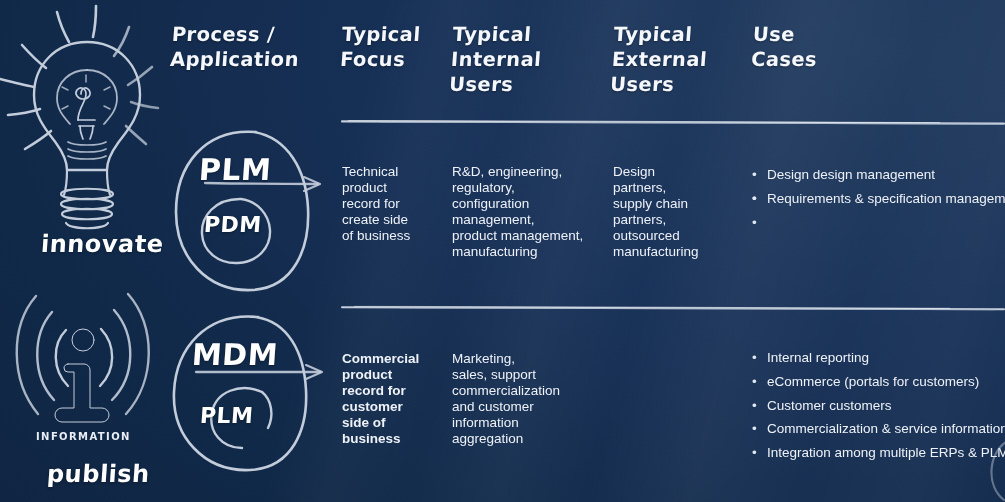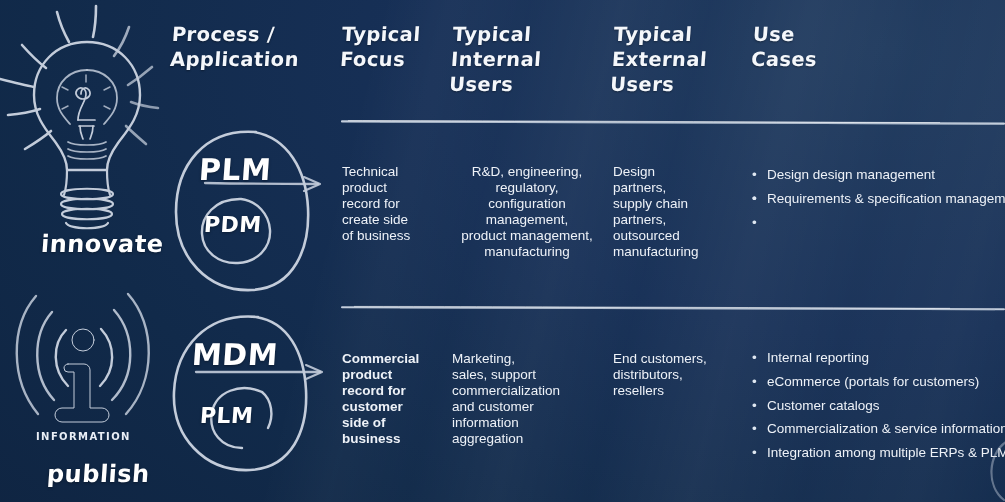--- a/index.html
+++ b/index.html
@@ -189,21 +189,21 @@
     <path d="M136,51 L152,58 L136,65" stroke-width="2.1" stroke-opacity=".9"></path>
   </svg>
   <div class="circtext big" style="left:199px;top:152px;">PLM</div>
   <div class="circtext small" style="left:204px;top:212px;">PDM</div>
 
   <div class="cell" style="left:342px;top:164px;width:100px;">Technical
 product
 record for
 create side
 of business</div>
-  <div class="cell" style="left:452px;top:164px;width:150px;text-align:center;">R&amp;D, engineering,
+  <div class="cell" style="left:452px;top:164px;width:150px;">R&amp;D, engineering,
 regulatory,
 configuration
 management,
 product management,
 manufacturing</div>
   <div class="cell" style="left:613px;top:164px;width:120px;">Design
 partners,
 supply chain
 partners,
 outsourced
@@ -253,36 +253,33 @@
 record for
 customer
 side of
 business</div>
   <div class="cell" style="left:452px;top:351px;width:150px;">Marketing,
 sales, support
 commercialization
 and customer
 information
 aggregation</div>
-  <div class="cell" style="left:613px;top:351px;width:130px;">End customers,
-distributors,
-resellers</div>
 
   <div class="uselist" style="left:752px;top:346px;">
     <div class="li">
       <span class="dot">•</span>
       <span>Internal reporting</span>
     </div>
     <div class="li">
       <span class="dot">•</span>
       <span>eCommerce (portals for customers)</span>
     </div>
     <div class="li">
       <span class="dot">•</span>
-      <span>Customer catalogs</span>
+      <span>Customer customers</span>
     </div>
     <div class="li">
       <span class="dot">•</span>
       <span>Commercialization &amp; service information</span>
     </div>
     <div class="li">
       <span class="dot">•</span>
       <span>Integration among multiple ERPs &amp; PLMs</span>
     </div>
   </div>

